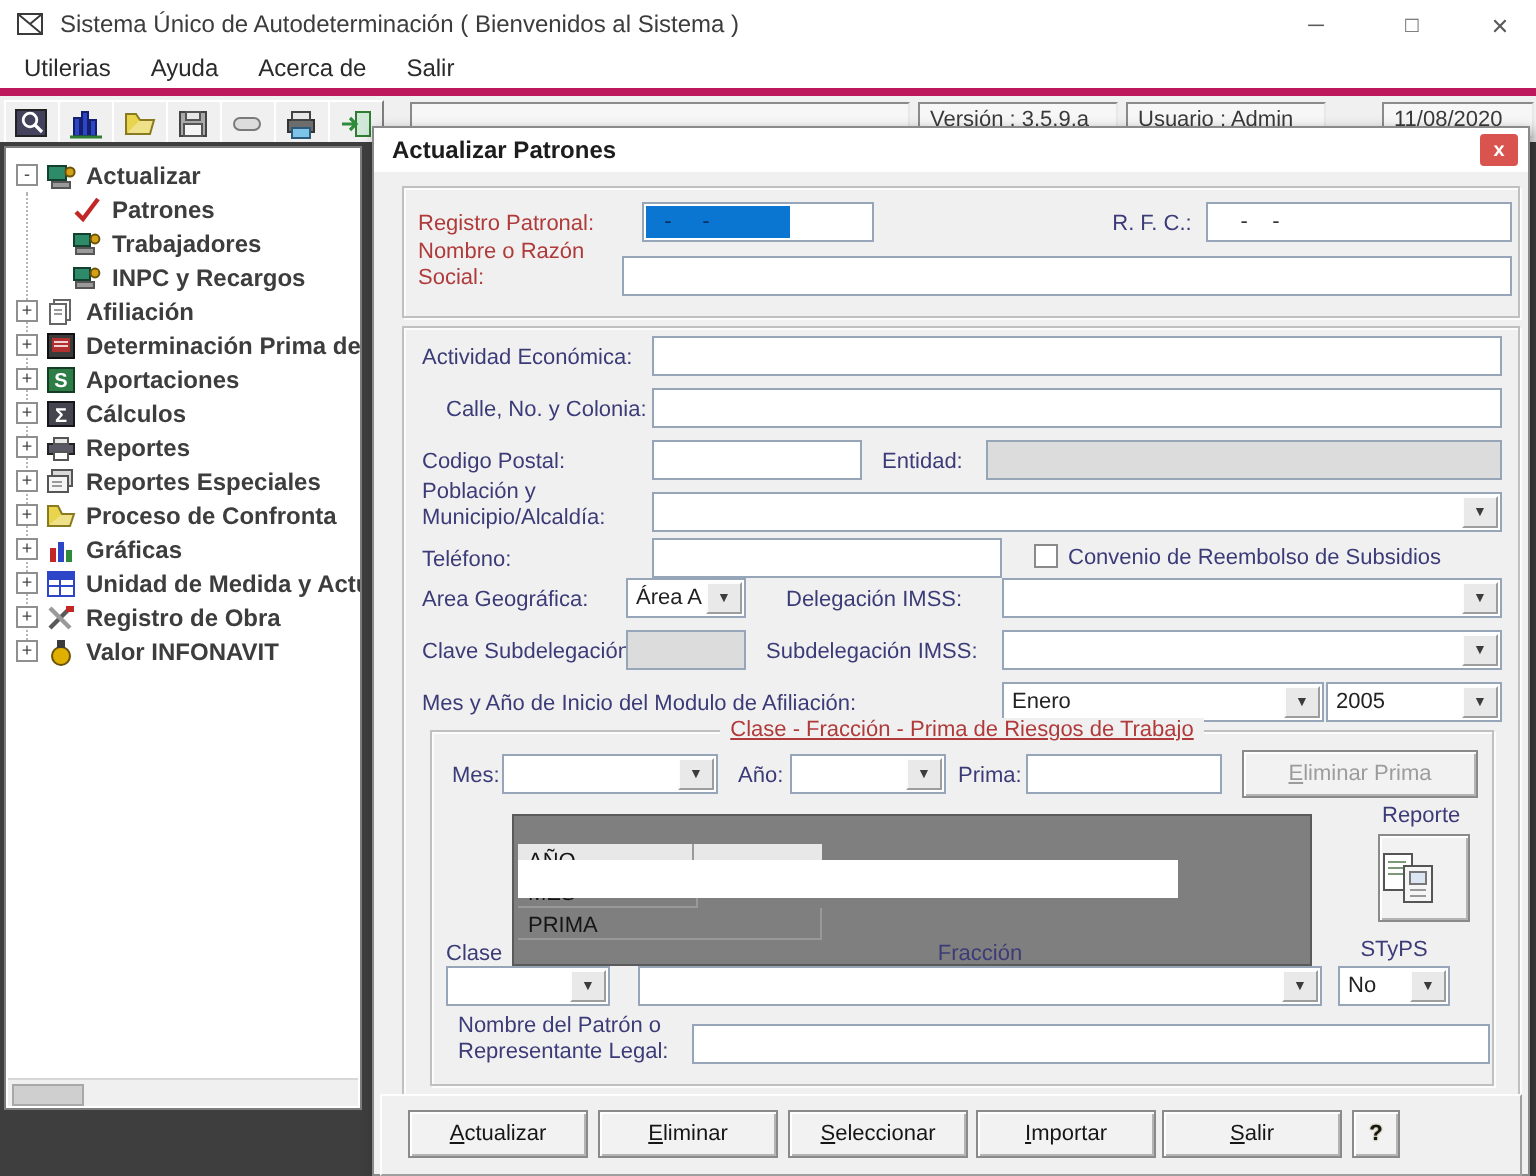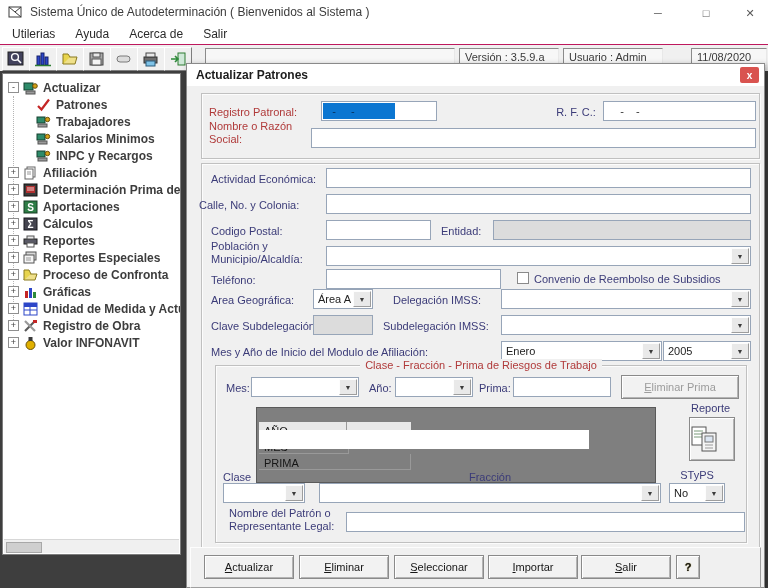--- a/index.html
+++ b/index.html
@@ -6,21 +6,21 @@
   #screen{position:relative;width:768px;height:588px;background:#0369a1;overflow:hidden;
           font-family:"Liberation Sans",sans-serif;padding-left:36px;-webkit-font-smoothing:antialiased;}
   .abs{position:absolute;}
   
   .titlebar{position:absolute;left:0;top:0;width:768px;height:24px;background:#fff;}
   .title-text{position:absolute;left:30px;top:5px;font-size:12px;color:#3c3c3c;white-space:nowrap;}
   .winctl{position:absolute;top:0;height:26px;width:40px;display:flex;align-items:center;justify-content:center;
           color:#5a5a5a;font-size:11px;}
   .menubar{position:absolute;left:0;top:24px;width:768px;height:20px;background:#fff;display:flex;align-items:center;}
   .menu-item{font-size:12px;color:#2a2a2a;padding:2px 10px;white-space:nowrap;}
-  .toolbar{position:absolute;left:0;top:44px;width:768px;height:27px;background:#f0f0f0;border-top:1px solid #be185d;border-bottom:1px solid #b9b9b9;}
+  .toolbar{position:absolute;left:0;top:44px;width:768px;height:27px;background:#f0f0f0;border-top:4px solid #be185d;border-bottom:1px solid #b9b9b9;}
   .tbtn{position:absolute;top:2px;width:26px;height:22px;background:#f0f0f0;border:1px solid;
         border-color:#ffffff #7e7e7e #7e7e7e #ffffff;display:flex;align-items:center;justify-content:center;}
   .sunk{position:absolute;top:3px;height:18px;background:#f7f7f7;border:1px solid;border-color:#8b8b8b #e8e8e8 #e8e8e8 #8b8b8b;
         font-size:11px;color:#3a3a3a;padding:2px 0 0 5px;box-sizing:border-box;white-space:nowrap;overflow:hidden;}
   .mdi{position:absolute;left:0;top:71px;width:768px;height:517px;background:#3e3e3e;}
   
   .treepanel{position:absolute;left:2px;top:73px;width:179px;height:482px;background:#fff;
              border:1px solid #7d7d7d;box-sizing:border-box;overflow:hidden;}
   .trow{display:flex;align-items:center;height:17px;padding-left:5px;cursor:default;}
   .trow.child{padding-left:33px;text-align:center;}
@@ -34,21 +34,21 @@
   .hthumb{position:absolute;left:2px;top:2px;width:34px;height:9px;background:#cfcfcf;border:1px solid #a8a8a8;}
   
   .dialog{position:absolute;left:186px;top:63px;width:579px;height:525px;background:#f0f0f0;
           border:1px solid #8a8a8a;box-sizing:border-box;box-shadow:2px 2px 6px rgba(0,0,0,.35);}
   .dlg-title{position:absolute;left:0;top:0;right:0;height:22px;background:#fff;border-bottom:1px solid #e3e3e3;}
   .dlg-title-text{position:absolute;left:9px;top:4px;font-size:12px;font-weight:600;color:#1c1c1c;}
   .dlg-close{position:absolute;right:5px;top:3px;width:19px;height:16px;background:#d9534f;color:#fff;
              font-size:10px;font-weight:bold;display:flex;align-items:center;justify-content:center;border-radius:2px;}
   .dlg-body{position:absolute;left:0;top:22px;right:0;bottom:0;background:#f0f0f0;}
   .grp{position:absolute;border:1px solid #c0c0c0;box-shadow:1px 1px 0 #fcfcfc, inset 1px 1px 0 #fcfcfc;}
-  .grp-title{position:absolute;top:-7px;left:0;width:100%;text-align:center;font-size:11px;color:#b03a3a;}
+  .grp-title{position:absolute;top:-7px;left:0;width:100%;text-align:center;font-size:11px;color:#b03a3a;text-decoration:underline;}
   .grp-title span{background:#f0f0f0;padding:0 5px;}
   .lbl{position:absolute;font-size:11px;color:#3b3b78;line-height:13px;white-space:nowrap;}
   .lbl.two{white-space:normal;}
   .lbl.red{color:#b03a3a;}
   .fld{position:absolute;height:20px;background:#fff;border:1px solid #97a5b8;box-sizing:border-box;
        font-size:11px;color:#333;padding:3px 0 0 4px;overflow:hidden;}
   .fld.dis{background:#dcdcdc;}
   .fld .sel{position:absolute;left:1px;top:1px;bottom:1px;width:72px;background:#0b76d1;color:#07315c;
             font-size:11px;padding-top:2px;white-space:pre;box-sizing:border-box;}
   .pre{white-space:pre;}
@@ -180,28 +180,20 @@
 
       <div class="trow child">
         <svg class="ticon" viewBox="0 0 15 14">
           <rect x="1" y="2" width="8" height="6" fill="#2e8b6a" stroke="#14402e"></rect>
           <rect x="2" y="9" width="9" height="3" fill="#9a9a9a" stroke="#555"></rect>
           <circle cx="11.5" cy="4.5" r="2.2" fill="#d4a017" stroke="#6b5208"></circle>
         </svg>
         <span class="tlabel">Trabajadores</span>
       </div>
 
-      <div class="trow child">
-        <svg class="ticon" viewBox="0 0 15 14">
-          <rect x="1" y="2" width="8" height="6" fill="#2e8b6a" stroke="#14402e"></rect>
-          <rect x="2" y="9" width="9" height="3" fill="#9a9a9a" stroke="#555"></rect>
-          <circle cx="11.5" cy="4.5" r="2.2" fill="#d4a017" stroke="#6b5208"></circle>
-        </svg>
-        <span class="tlabel">Salarios Minimos</span>
-      </div>
 
       <div class="trow child">
         <svg class="ticon" viewBox="0 0 15 14">
           <rect x="1" y="2" width="8" height="6" fill="#2e8b6a" stroke="#14402e"></rect>
           <rect x="2" y="9" width="9" height="3" fill="#9a9a9a" stroke="#555"></rect>
           <circle cx="11.5" cy="4.5" r="2.2" fill="#d4a017" stroke="#6b5208"></circle>
         </svg>
         <span class="tlabel">INPC y Recargos</span>
       </div>
 
@@ -338,21 +330,21 @@
       <span class="lbl" style="left:366px;top:20px;width:46px;text-align:center">R. F. C.:</span>
       <div class="fld pre" style="left:416px;top:15px;width:153px">    -    -  </div>
       <span class="lbl red two" style="left:22px;top:34px;width:95px">Nombre o Razón Social:</span>
       <div class="fld" style="left:124px;top:42px;width:445px"></div>
 
       <div class="grp" style="left:14px;top:77px;width:557px;height:383px"></div>
 
       <span class="lbl" style="left:24px;top:87px">Actividad Económica:</span>
       <div class="fld" style="left:139px;top:82px;width:425px"></div>
 
-      <span class="lbl" style="left:12px;top:113px">Calle, No. y Colonia:</span>
+      <span class="lbl" style="left:36px;top:113px">Calle, No. y Colonia:</span>
       <div class="fld" style="left:139px;top:108px;width:425px"></div>
 
       <span class="lbl" style="left:24px;top:139px">Codigo Postal:</span>
       <div class="fld" style="left:139px;top:134px;width:105px"></div>
       <span class="lbl" style="left:254px;top:139px">Entidad:</span>
       <div class="fld dis" style="left:306px;top:134px;width:258px"></div>
 
       <span class="lbl two" style="left:24px;top:154px;width:105px">Población y Municipio/Alcaldía:</span>
       <div class="combo" style="left:139px;top:160px;width:425px">
         <span class="val"></span>

